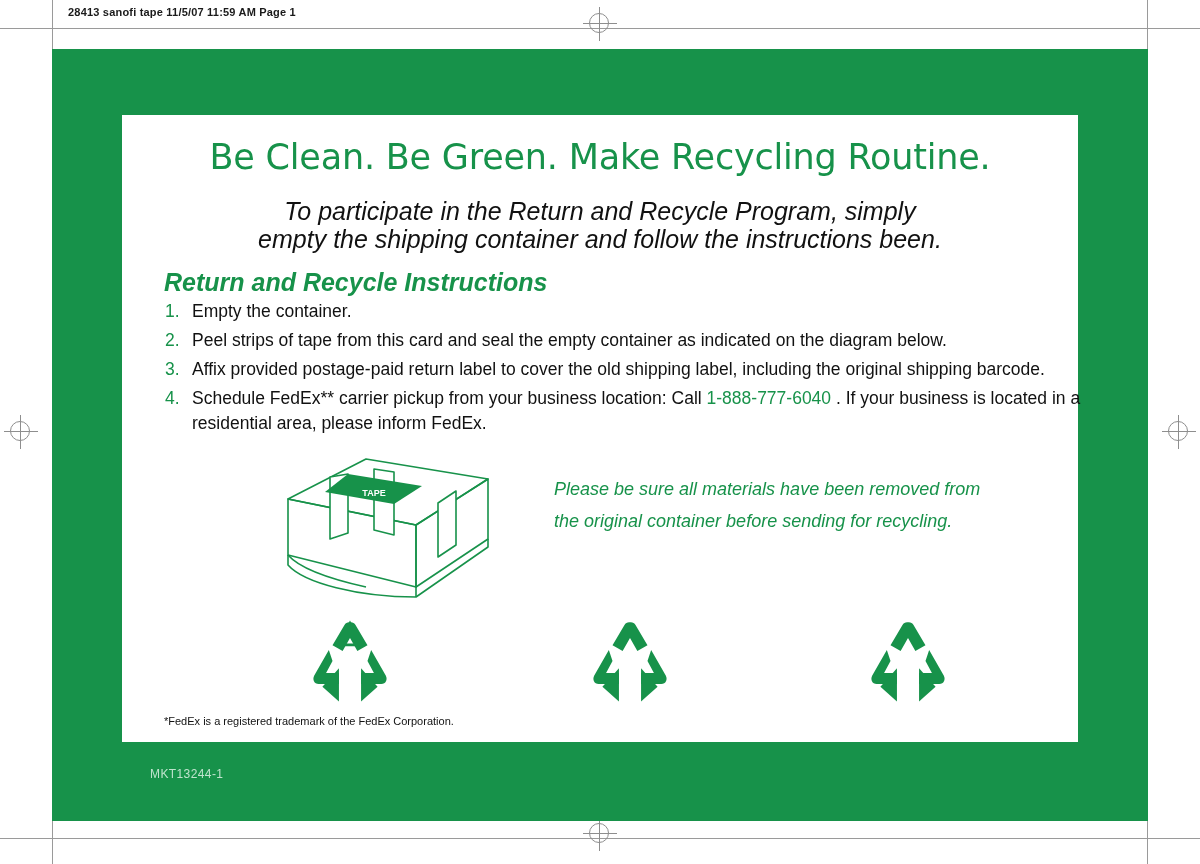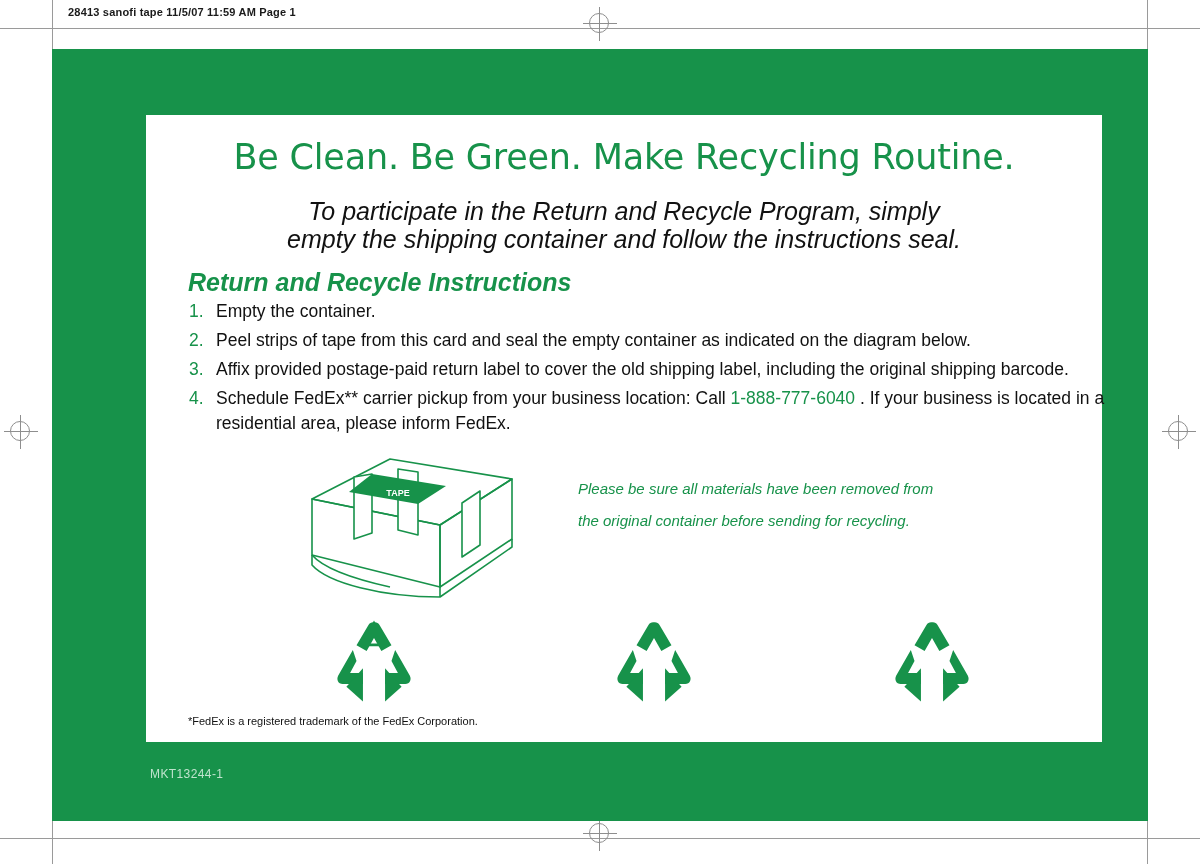--- a/index.html
+++ b/index.html
@@ -73,21 +73,20 @@
     position: absolute;
     left: 52px; top: 49px;
     width: 1096px; height: 772px;
     background: #17924a;
   }
   #card-inner {
     position: absolute;
     left: 70px; top: 66px;
     width: 956px; height: 627px;
     background: #ffffff;
-    margin-left: 24px;
   }
 
   
   .headline {
     position: absolute;
     left: 0; top: 22px;
     width: 956px;
     text-align: center;
     font-family: "DejaVu Sans", sans-serif;
     font-size: 35px;
@@ -151,21 +150,21 @@
     width: 236px; height: 166px;
   }
 
   
   .note {
     position: absolute;
     left: 432px; top: 358px;
     width: 520px;
     font-family: "Liberation Sans", sans-serif;
     font-style: italic;
-    font-size: 15px;
+    font-size: 18px;
     line-height: 32px;
     color: #17924a;
   }
 
   
   .recycle-row {
     position: absolute;
     left: 0; top: 500px;
     width: 956px;
     height: 110px;
@@ -234,21 +233,21 @@
   <div id="card">
 
     <div class="card-code">MKT13244-1</div>
 
     <div id="card-inner">
 
       <div class="headline">Be Clean. Be Green. Make Recycling Routine.</div>
 
       <div class="subhead">
         <div>To participate in the Return and Recycle Program, simply</div>
-        <div>empty the shipping container and follow the instructions seal.</div>
+        <div>empty the shipping container and follow the instructions been.</div>
       </div>
 
       <div class="instr-title">Return and Recycle Instructions</div>
 
       <ol class="steps">
         <li>
           <span class="num">1.</span>
           <span>Empty the container.</span>
         </li>
         <li>

